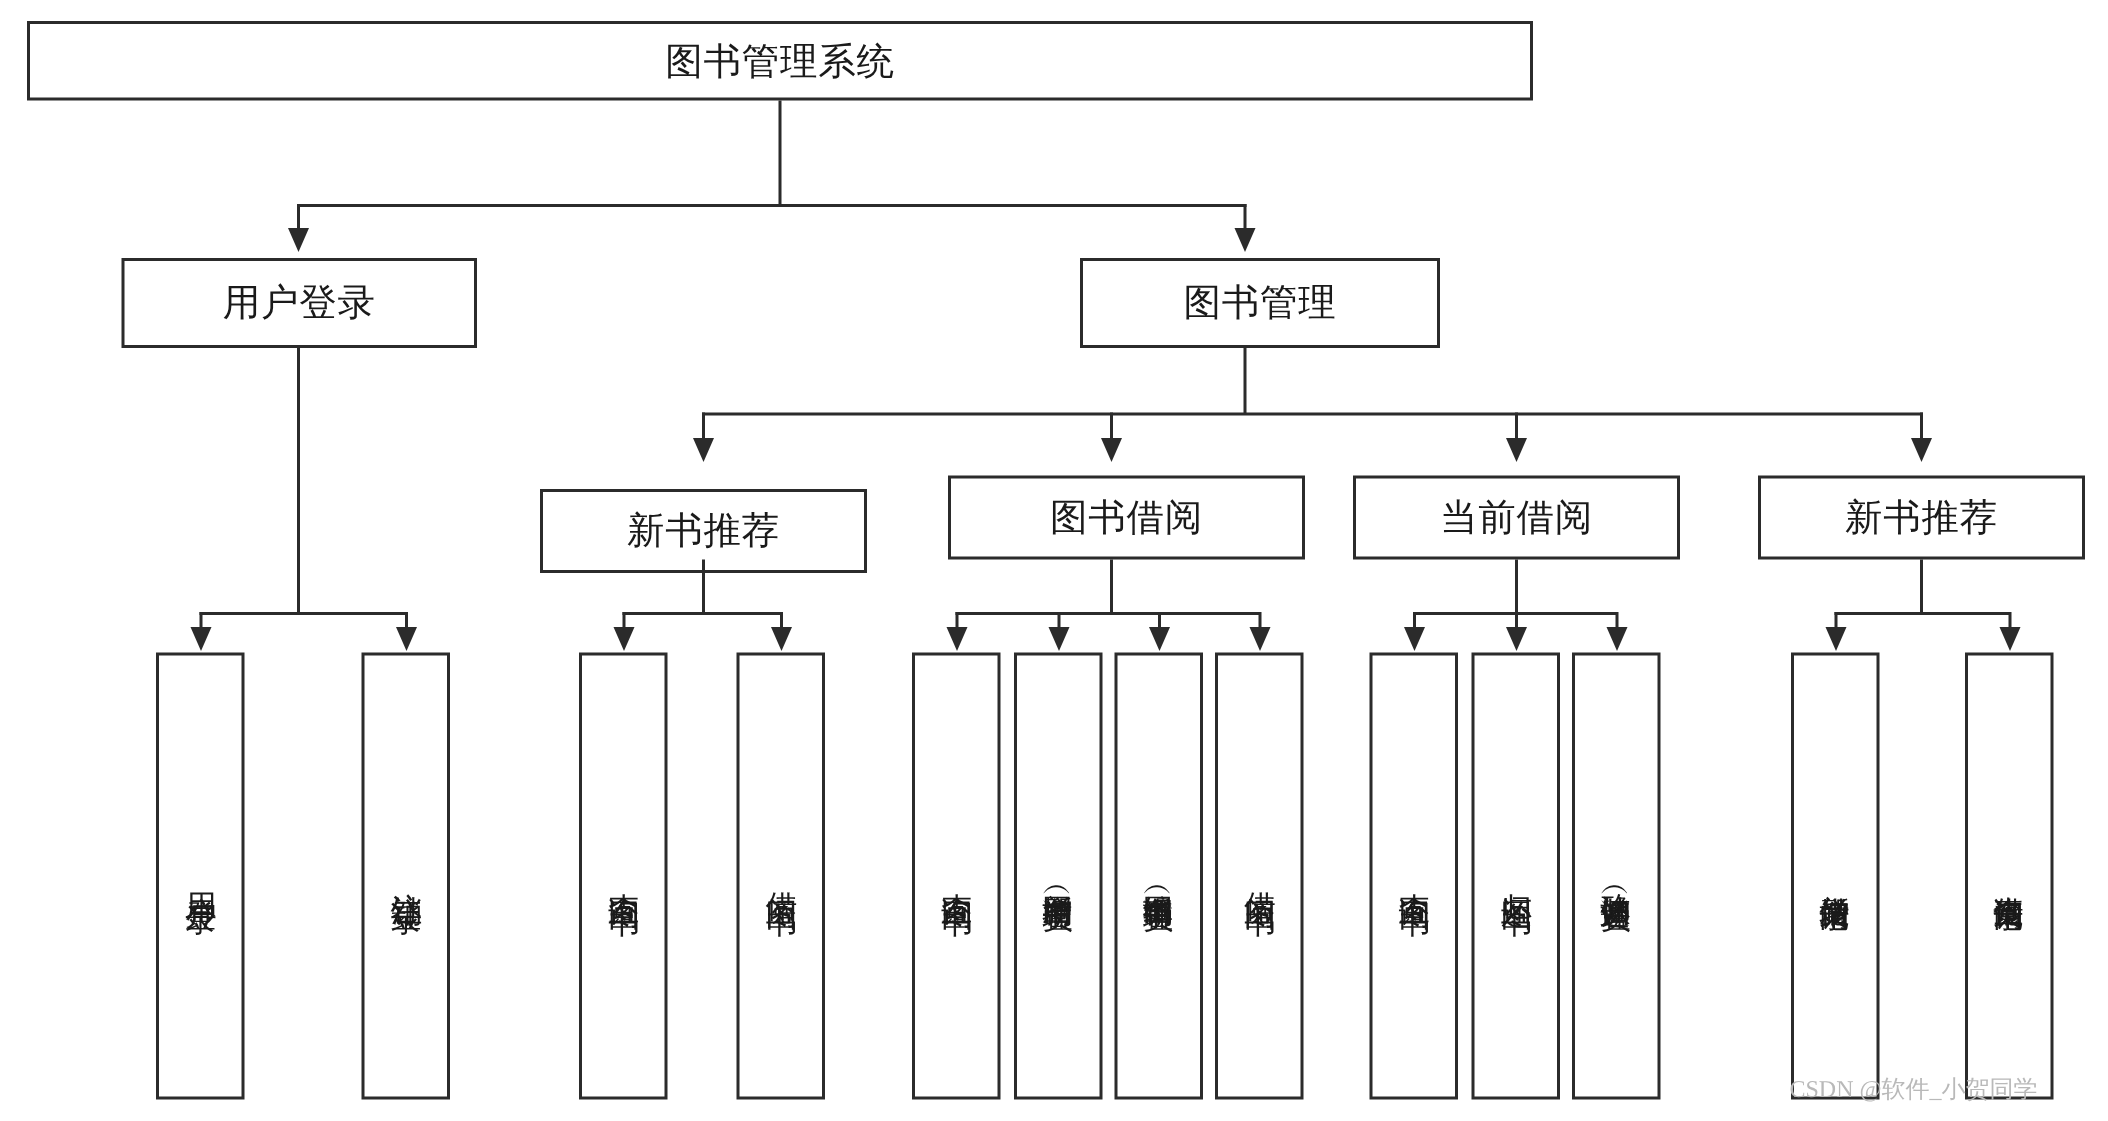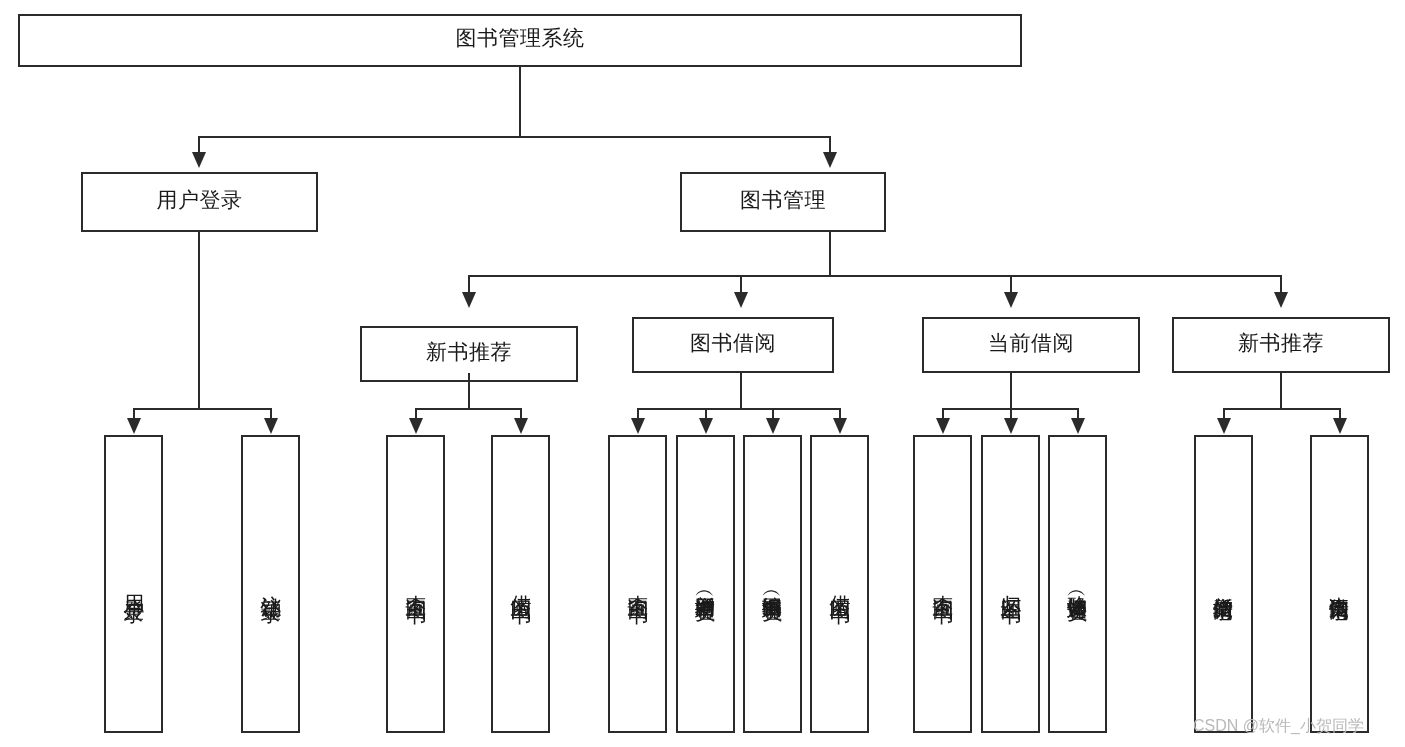--- a/index.html
+++ b/index.html
@@ -27,22 +27,21 @@
     color: #1a1a1a;
   }
   .node .label {
     display: block;
     text-align: center;
     letter-spacing: 0.5px;
     line-height: 1.18;
   }
   .node.horizontal .label {
     writing-mode: horizontal-tb;
-    font-size: 21px;
-    font-family: Liberation Mono, monospace;
+    font-size: 25px;
   }
   .node.vertical {
     align-items: center;
     justify-content: center;
   }
   .node.vertical .label {
     writing-mode: vertical-rl;
     text-orientation: upright;
     font-size: 21px;
     letter-spacing: 3px;
@@ -67,21 +66,21 @@
     border-left: 7px solid transparent;
     border-right: 7px solid transparent;
     border-top: 16px solid #2b2b2b;
   }
   
   #watermark {
     position: absolute;
     color: #b9b9b9;
     font-size: 16px;
     white-space: nowrap;
-    font-family: Liberation Sans, sans-serif;
+    font-family: Liberation Serif, serif;
   }
 </style>
 </head>
 <body>
 
 <div id="canvas">
 
   <div class="node horizontal" style="left:18px; top:14px; width:1004px; height:53px;">
     <span class="label">图书管理系统</span>
   </div>
@@ -93,21 +92,21 @@
   <div class="vline" style="left:198px; top:136px; height:18px;"></div>
   <div class="arrow" style="left:192px; top:152px;"></div>
 
   <div class="vline" style="left:829px; top:136px; height:18px;"></div>
   <div class="arrow" style="left:823px; top:152px;"></div>
 
   <div class="node horizontal" style="left:81px; top:172px; width:237px; height:60px;">
     <span class="label">用户登录</span>
   </div>
 
-  <div class="node horizontal" style="left:680px; top:172px; width:206px; height:60px;">
+  <div class="node horizontal" style="left:720px; top:172px; width:240px; height:60px;">
     <span class="label">图书管理</span>
   </div>
 
   <div class="vline" style="left:198px; top:232px; height:177px;"></div>
   <div class="hline" style="left:133px; top:408px; width:137px;"></div>
   <div class="vline" style="left:133px; top:408px; height:11px;"></div>
   <div class="arrow" style="left:127px; top:418px;"></div>
   <div class="vline" style="left:270px; top:408px; height:11px;"></div>
   <div class="arrow" style="left:264px; top:418px;"></div>
 
@@ -118,24 +117,24 @@
   <div class="vline" style="left:740px; top:275px; height:18px;"></div>
   <div class="arrow" style="left:734px; top:292px;"></div>
   <div class="vline" style="left:1010px; top:275px; height:18px;"></div>
   <div class="arrow" style="left:1004px; top:292px;"></div>
   <div class="vline" style="left:1280px; top:275px; height:18px;"></div>
   <div class="arrow" style="left:1274px; top:292px;"></div>
 
   <div class="node horizontal" style="left:360px; top:326px; width:218px; height:56px;">
     <span class="label">新书推荐</span>
   </div>
-  <div class="node horizontal" style="left:632px; top:317px; width:202px; height:56px;">
+  <div class="node horizontal" style="left:632px; top:317px; width:238px; height:56px;">
     <span class="label">图书借阅</span>
   </div>
-  <div class="node horizontal" style="left:902px; top:317px; width:218px; height:56px;margin-left:20px;">
+  <div class="node horizontal" style="left:902px; top:317px; width:218px; height:56px;">
     <span class="label">当前借阅</span>
   </div>
   <div class="node horizontal" style="left:1172px; top:317px; width:218px; height:56px;">
     <span class="label">新书推荐</span>
   </div>
 
   <div class="vline" style="left:468px; top:373px; height:36px;"></div>
   <div class="hline" style="left:415px; top:408px; width:107px;"></div>
   <div class="vline" style="left:415px; top:408px; height:11px;"></div>
   <div class="arrow" style="left:409px; top:418px;"></div>

